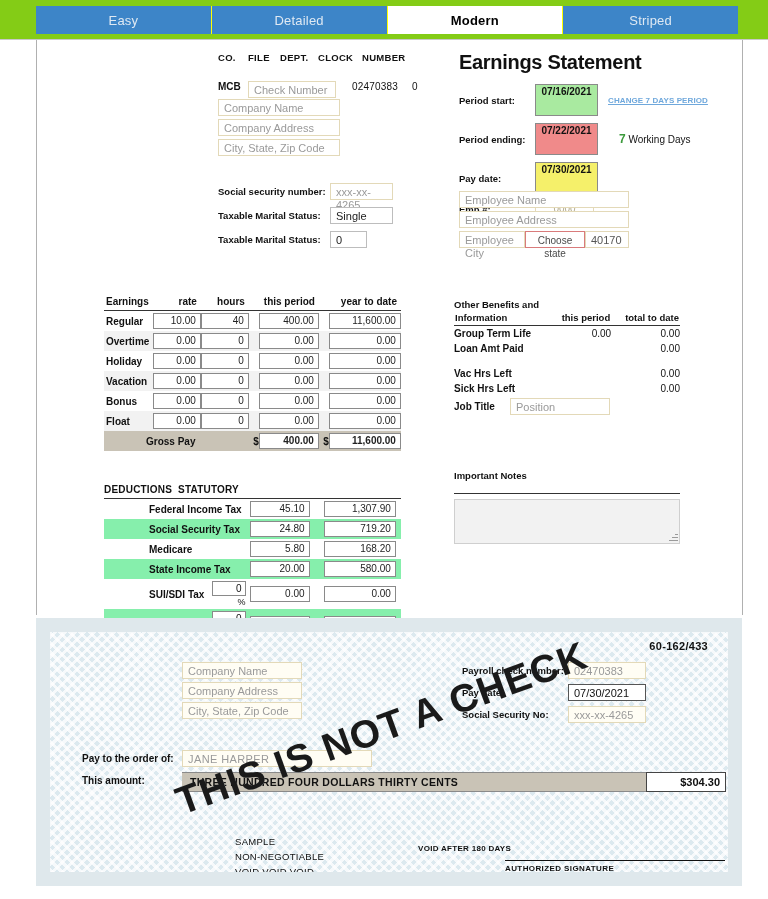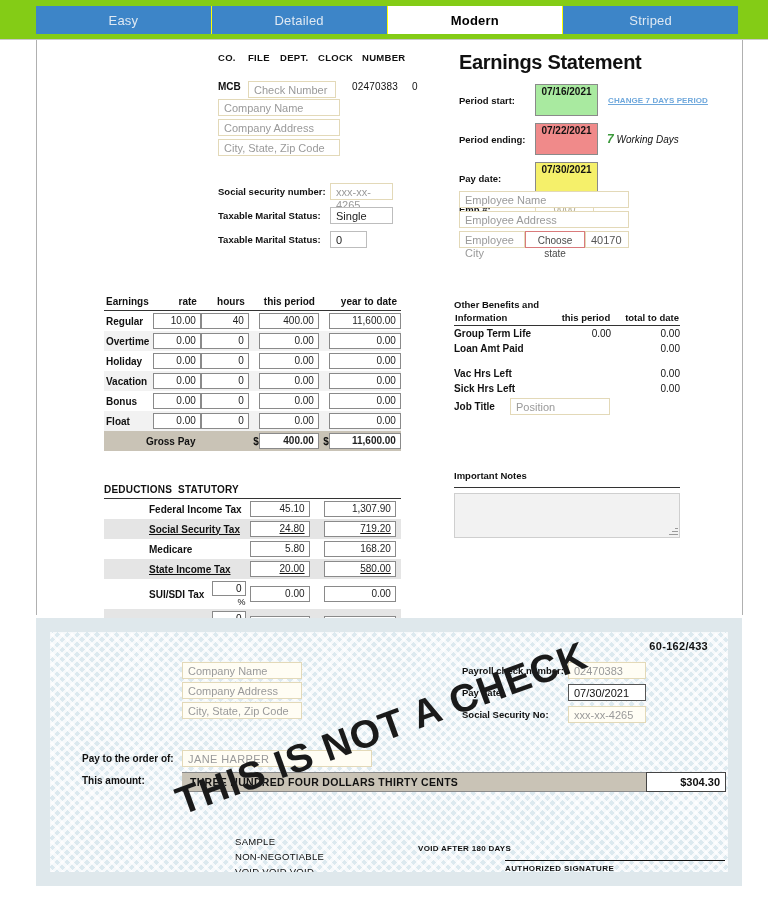--- a/index.html
+++ b/index.html
@@ -102,21 +102,21 @@
     width:63px; text-align:center; font-size:10px; font-weight:bold;
     border:1px solid #8a8a8a; height:32px; line-height:14px;
   }
   .val.green{ background:#a9eaa0; }
   .val.red{ background:#f08a8a; }
   .val.yellow{ background:#f5f06a; }
   .erow .emp{ width:59px; border:1px solid #e3d9b8; height:16px; line-height:14px;
               text-align:center; color:#b0a88a; font-size:10px; }
   .changelink{ margin-left:10px; font-size:8px; color:#6fa8dc; font-weight:bold;
                text-decoration:underline; letter-spacing:.1px; cursor:pointer; }
-  .wdays{ margin-left:9px; font-size:10px;font-style:italic; }
+  .wdays{ margin-left:21px; font-size:10px; }
   .wdays b{ color:#3c9a3c; font-size:12px; }
 
   .empblock{ position:absolute; left:459px; top:150px; }
   .empblock .fld{ width:170px; margin-bottom:3px; }
   .cityrow{ display:flex; }
   .cityrow .city{ width:66px; border:1px solid #e3d9b8; }
   .cityrow .state{
     width:60px; border:1.5px solid #d97b7b; background:#fff;
     color:#4a4a4a; font-size:10px; text-align:center;
     height:17px; line-height:13px; padding:2px 2px;
@@ -143,21 +143,21 @@
   .grossrow td{ background:#c9c3b6 !important; font-weight:bold; }
   .grossrow .gp{ font-weight:bold; font-size:10px; padding-left:42px; }
   .dollar{ font-weight:bold; text-align:right; padding-right:3px; width:10px; }
 
   
   .dtitle{ position:absolute; left:104px; top:443px; font-size:10px; font-weight:bold;
            letter-spacing:.2px; }
   .dtab{ position:absolute; left:104px; top:457px; width:297px; }
   .dtab table{ border-collapse:collapse; width:297px; }
   .dtab td{ padding:2px 0; font-size:10px; }
-  .dtab tr.alt td{ background:#e5e5e5;text-decoration:underline; }
+  .dtab tr.alt td{ background:#86efac; }
   .dtab td.lbl{ font-weight:bold; padding-left:45px; }
   .pctbox{ display:inline-block; border:1px solid #8a8a8a; width:34px; height:15px;
            line-height:13px; text-align:right; padding-right:3px; font-size:10px;
            background:#fff; vertical-align:middle; }
   .pct{ font-size:9px; margin-left:1px; }
   .netrow td{ background:#c9c3b6 !important; font-weight:bold; }
   .topline{ border-top:1.5px solid #333; }
 
   .excl{ position:absolute; left:160px; top:597px; font-size:11px; font-weight:bold;
          letter-spacing:.4px; }
@@ -172,21 +172,21 @@
   .oben td{ font-size:10px; padding:2px 0; }
   .oben td.r{ text-align:right; }
   .oben td.lbl{ font-weight:bold; }
   .spacer td{ height:10px; }
   .jobtitle{ display:flex; align-items:center; margin-top:2px; }
   .jobtitle .lab{ font-weight:bold; font-size:10px; width:56px; }
   .jobtitle .fld{ width:100px; }
 
   .notes{ position:absolute; left:454px; top:429px; width:226px; }
   .notes .nh{ font-weight:bold; font-size:9.5px; border-bottom:1.5px solid #333;
-              padding-bottom:6px; }
+              padding-bottom:12px; }
   .notesbox{
     margin-top:5px; width:226px; height:45px; background:#f2f2f2;
     border:1px solid #cfcfcf; position:relative;
   }
   .grip{ position:absolute; right:1px; bottom:1px; width:10px; height:10px; }
   .grip i{ position:absolute; right:0; background:#9a9a9a; height:1px; }
   .grip i:nth-child(1){ bottom:1px; width:9px; }
   .grip i:nth-child(2){ bottom:4px; width:6px; }
   .grip i:nth-child(3){ bottom:7px; width:3px; }
 

